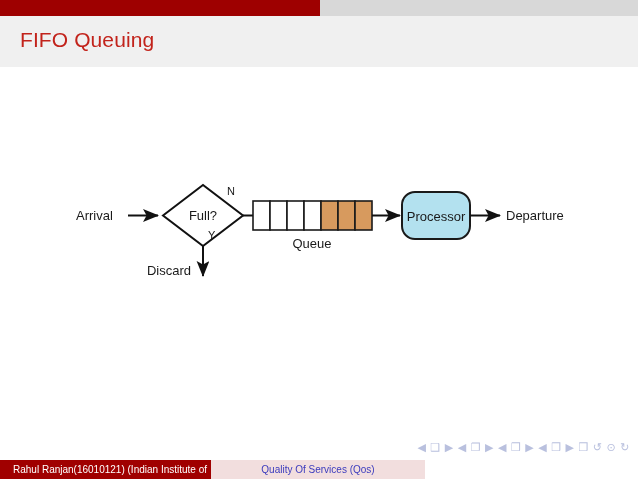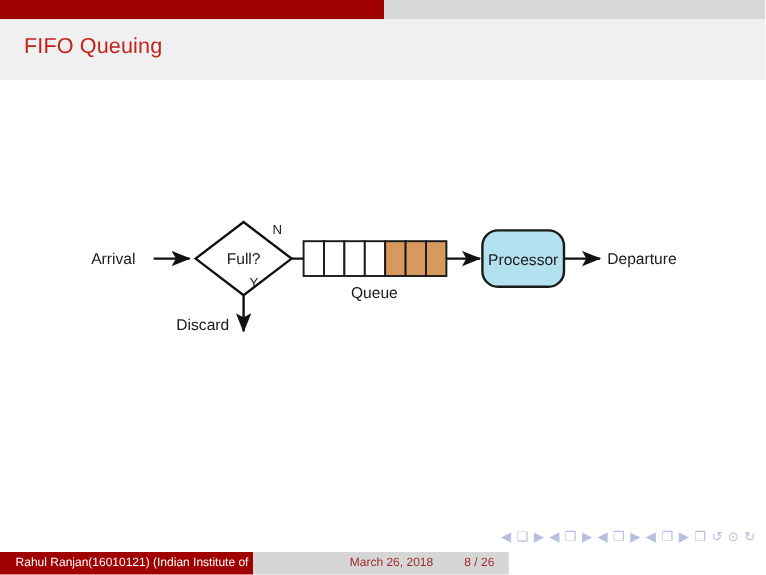--- a/index.html
+++ b/index.html
@@ -37,21 +37,21 @@
     position: absolute;
     top: 16px; left: 0;
     width: 638px;
     height: 51px;
     background: #f0f0f0;
   }
   .slide-title {
     position: absolute;
     top: 28px;
     left: 20px;
-    font-size: 18px;
+    font-size: 21px;
     color: #c2231b;
     font-family: "Liberation Sans", sans-serif;
     letter-spacing: 0.1px;
     white-space: nowrap;
   }
 
   
   .body {
     position: absolute;
     top: 67px; left: 0;
@@ -190,19 +190,16 @@
         <text class="dlabel" x="446" y="43" text-anchor="start">Departure</text>
       </svg>
     </div>
 
   </div>
 
   <div class="navsyms">◀ ❑ ▶  ◀ ❐ ▶  ◀ ❒ ▶  ◀ ❒ ▶   ❒   ↺ ⊙ ↻</div>
 
   <div class="footer">
     <div class="foot-seg foot-author">Rahul Ranjan(16010121) (Indian Institute of</div>
-    <div class="foot-seg foot-right">
-      <span class="foot-date">March 26, 2018</span>
-      <span class="foot-page">8 / 26</span>
-    </div>
+    <div class="foot-seg foot-title">Quality Of Services (Qos)</div>
   </div>
 
 </div>
 
 </body></html>

